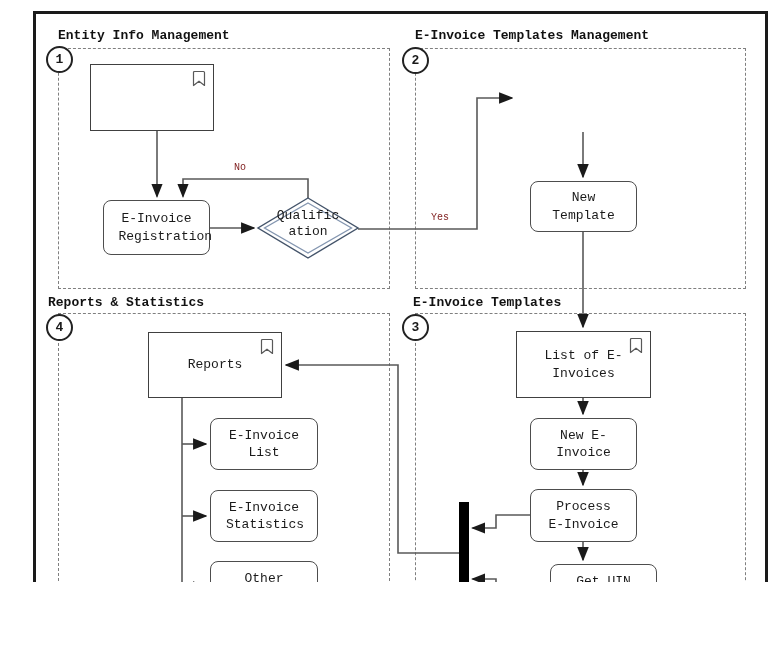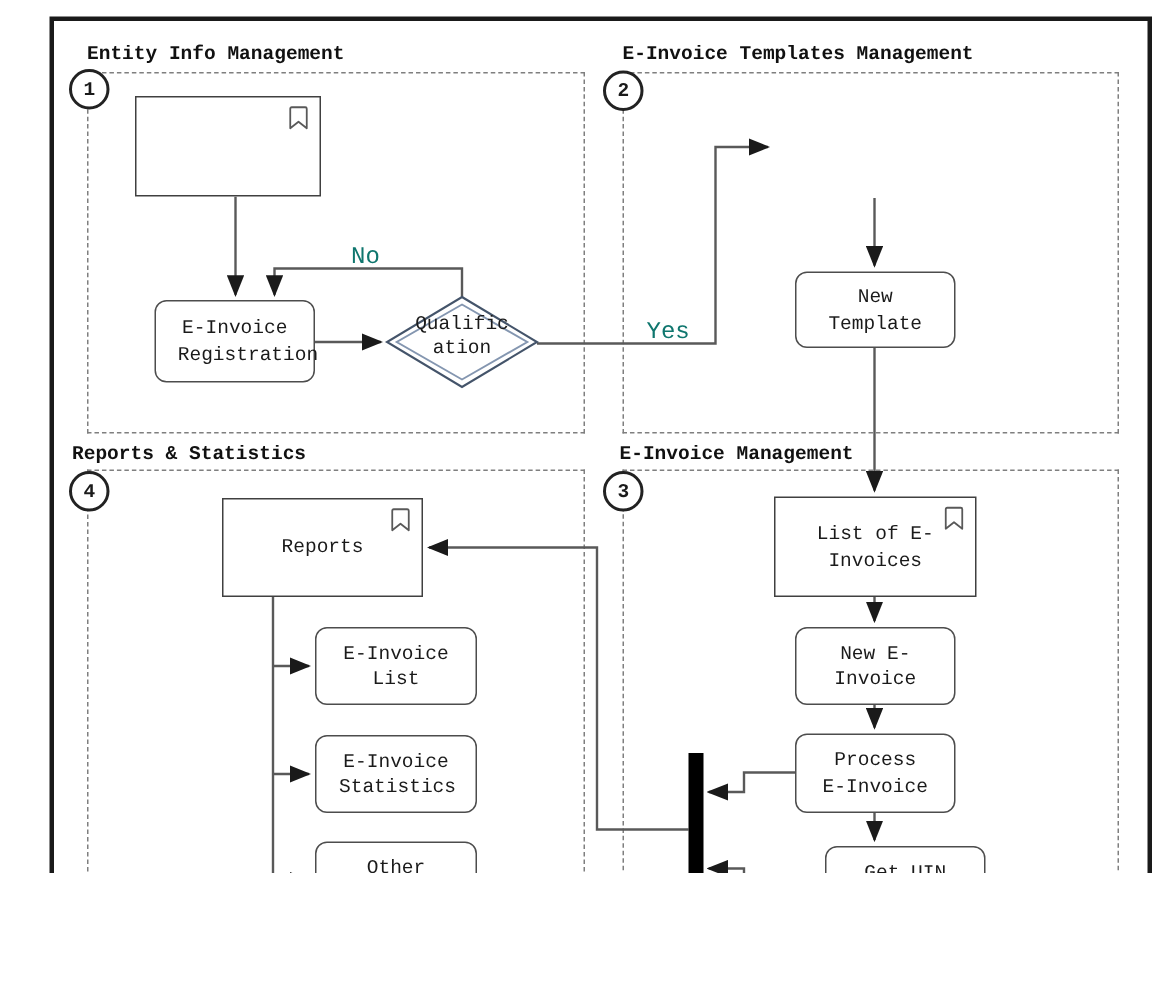--- a/index.html
+++ b/index.html
@@ -33,38 +33,38 @@
   .sq .lbl{display:inline-block;width:calc(100% - 20px);}
   .rd .lbl{display:inline-block;width:76px;}
   .bm{position:absolute;top:5px;right:7px;width:14px;height:17px;}
   .diamond-label{
     position:absolute;left:268px;top:208px;width:80px;height:40px;z-index:2;
     display:flex;align-items:flex-start;justify-content:center;text-align:center;
     font-size:13px;line-height:1.25;background:transparent;
   }
   .diamond-label .lbl{display:inline-block;width:70px;}
   .edge-label{
-    position:absolute;font-size:16px;color:#0f766e;z-index:2;white-space:nowrap;
+    position:absolute;font-size:10px;color:#7f1d1d;z-index:2;white-space:nowrap;
   }
 </style>
 </head>
 <body>
 
 <div class="canvas">
 
   <div class="frame"></div>
 
   <div class="region" style="left:58px;top:48px;width:330px;height:239px"></div>
   <div class="region" style="left:415px;top:48px;width:329px;height:239px"></div>
   <div class="region" style="left:415px;top:313px;width:329px;height:320px"></div>
   <div class="region" style="left:58px;top:313px;width:330px;height:321px"></div>
 
   <div class="region-title" style="left:58px;top:28px">Entity Info Management</div>
   <div class="region-title" style="left:415px;top:28px">E-Invoice Templates Management</div>
-  <div class="region-title" style="left:413px;top:295px">E-Invoice Management</div>
+  <div class="region-title" style="left:413px;top:295px">E-Invoice Templates</div>
   <div class="region-title" style="left:48px;top:295px">Reports &amp; Statistics</div>
 
   <svg class="wires" viewBox="0 0 777 670">
     <defs>
       <marker id="arr" viewBox="0 0 10 8" refX="9" refY="4" markerWidth="9" markerHeight="7.2" orient="auto-start-reverse">
         <path d="M0,0 L10,4 L0,8 Z" fill="#1a1a1a"></path>
       </marker>
     </defs>
     <g fill="none" stroke="#595959" stroke-width="1.6">
       <path d="M157,131 V196.5" marker-end="url(#arr)"></path>

